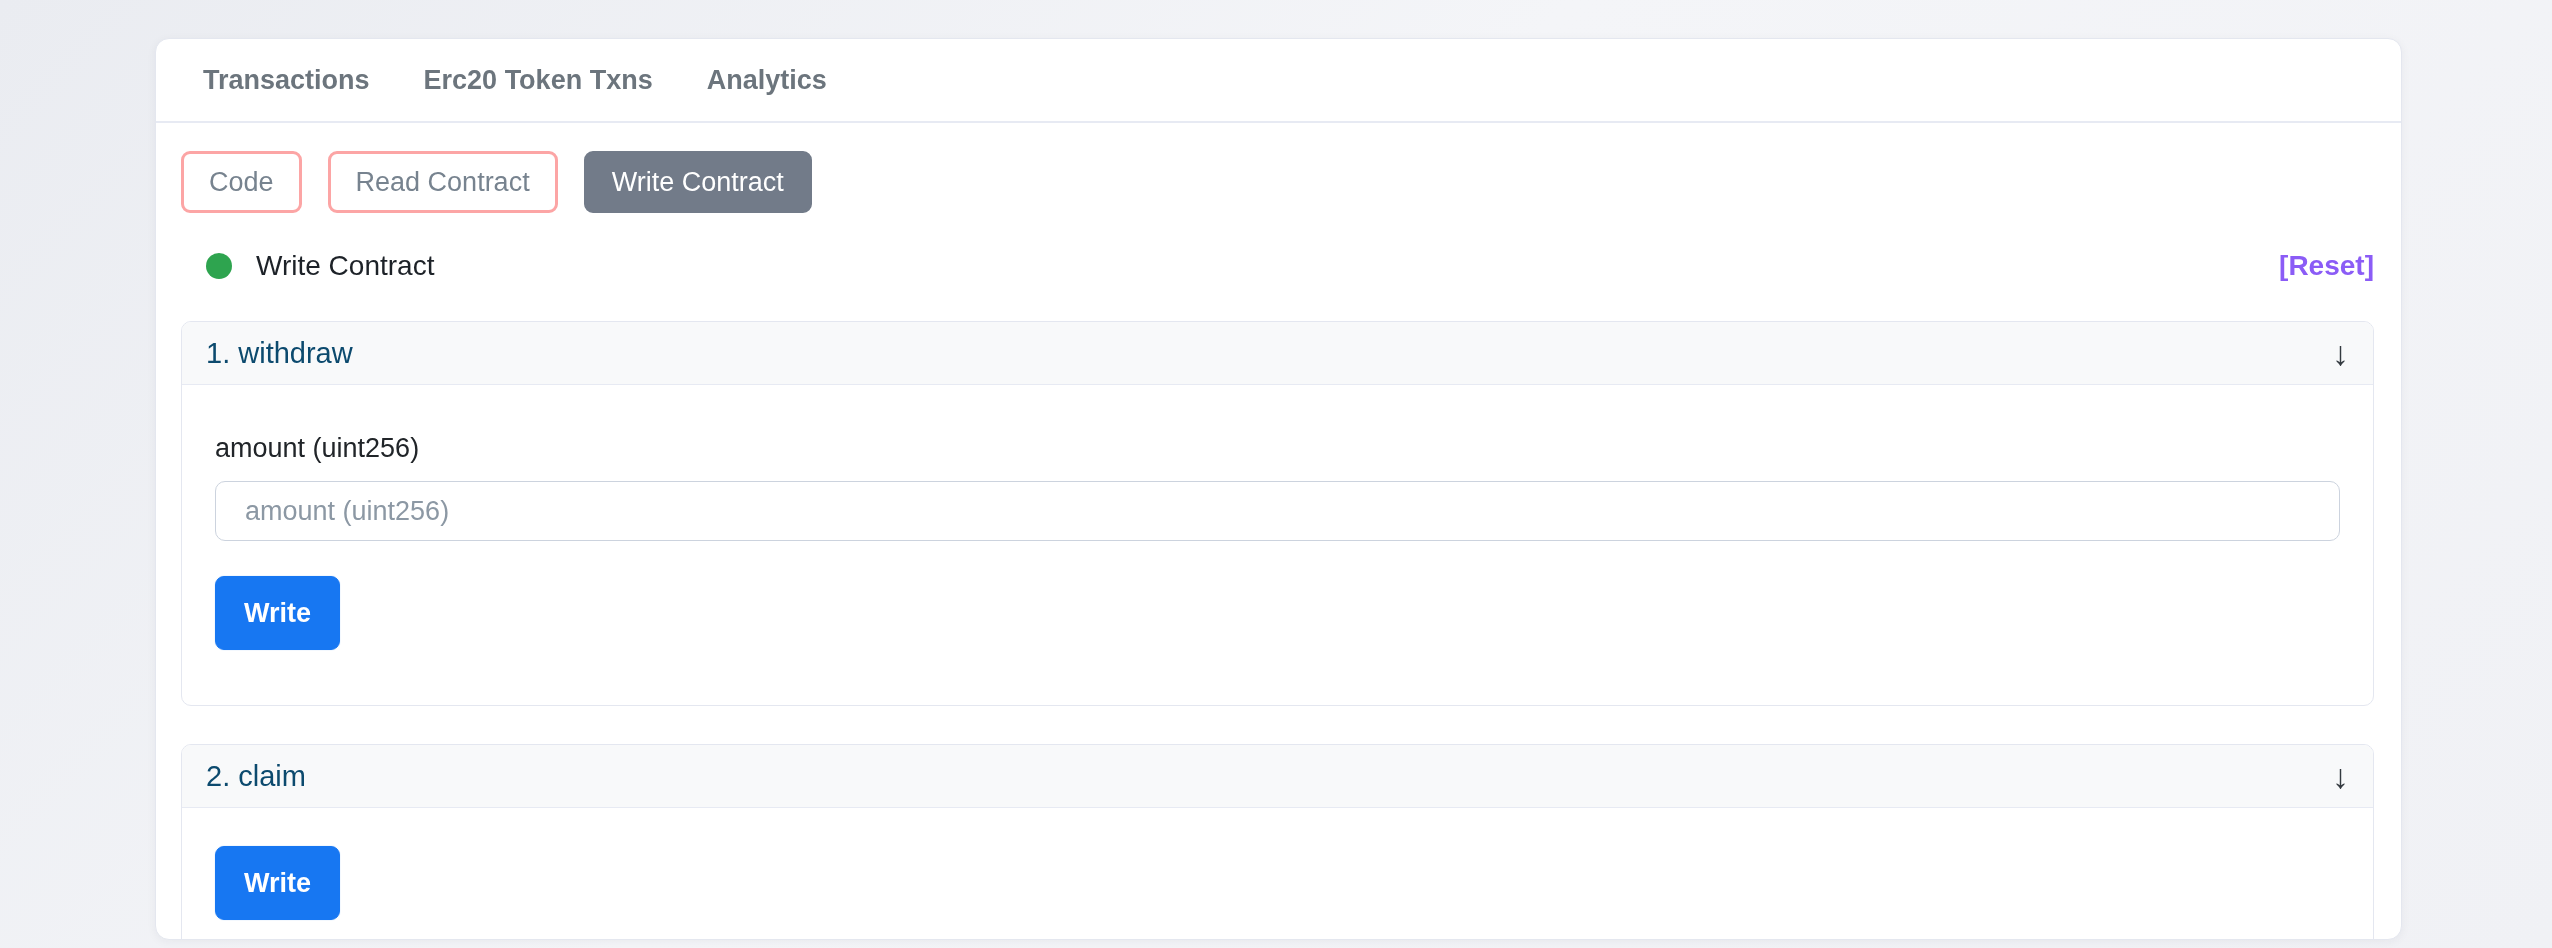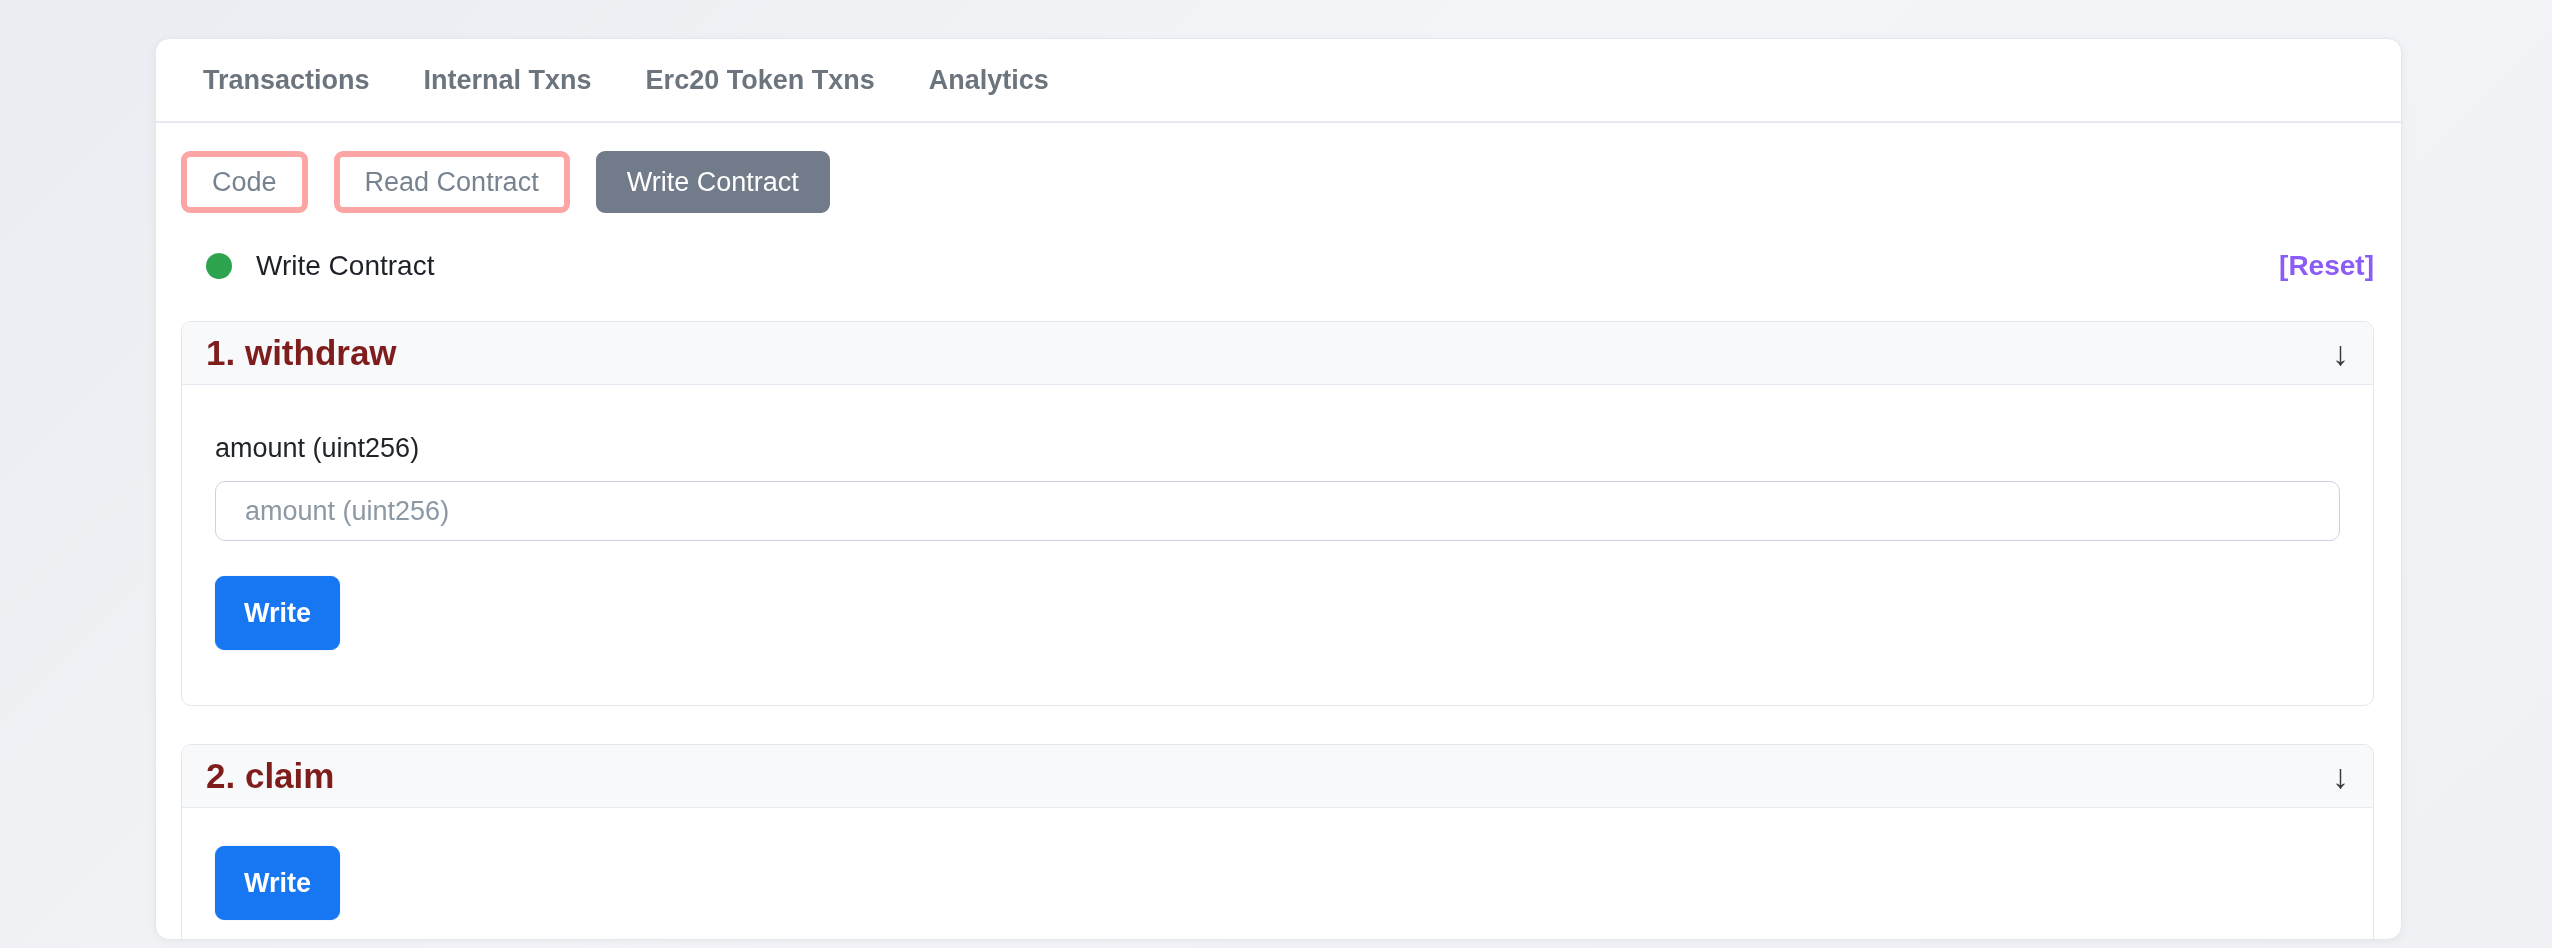--- a/index.html
+++ b/index.html
@@ -34,21 +34,21 @@
     display:inline-flex; align-items:center; justify-content:center;
     width:29px; height:29px; border-radius:50%; background:#2aa87e;
     color:#fff; font-size:17px; font-weight:700;
     margin-left:9px; position:relative; top:-12px;
   }
   
   .content { padding:0 27px 0 25px; }
   .subnav { display:flex; margin-top:28px; }
   .pill {
     height:62px; display:flex; align-items:center; padding:0 25px;
-    border:6px solid #fca5a5; border-radius:9px; background:#fff;
+    border:3px solid #fca5a5; border-radius:9px; background:#fff;
     font-size:27px; color:#77838f; margin-right:26px; cursor:pointer;
     white-space:nowrap;
   }
   .pill.active { background:#727b89; border-color:#727b89; color:#fff; }
   .section-head {
     display:flex; align-items:center; margin-top:36px; height:34px;
   }
   .dot {
     width:26px; height:26px; border-radius:50%; background:#2ea44f;
     margin-left:25px; margin-right:24px; flex:0 0 auto;
@@ -62,21 +62,21 @@
   
   .panel {
     border:1px solid #e4e7f0; border-radius:10px; margin-top:38px;
     background:#fff;
   }
   .panel-head {
     display:flex; align-items:center; height:63px; background:#f8f9fa;
     border-bottom:1px solid #e7eaf3; border-radius:9px 9px 0 0;
     padding:0 24px; cursor:pointer;
   }
-  .panel-title { font-size:35px; color:#7f1d1d;font-weight:bold; }
+  .panel-title { font-size:29px; color:#0c4a6e; }
   .collapse-arrow {
     margin-left:auto; font-size:34px; font-weight:700; color:#343a40;
     line-height:1; cursor:pointer;
   }
   .panel-body { padding:34px 33px 55px 33px; }
   .field-label { font-size:27px; color:#212529; margin-top:14px; }
   .text-input {
     display:block; width:100%; height:60px; margin-top:17px;
     border:1px solid #ccd3de; border-radius:10px; padding:0 29px;
     font-family:"Liberation Sans", sans-serif; font-size:27px; color:#212529;
@@ -94,23 +94,20 @@
   .panel-body.slim .btn-primary { margin-top:0; }
 </style>
 </head>
 <body>
 
 <div class="card">
 
   <div class="tabbar">
     <div class="tab">
       <span>Transactions</span>
-    </div>
-    <div class="tab">
-      <span>Internal Txns</span>
     </div>
     <div class="tab">
       <span>Erc20 Token Txns</span>
     </div>
     <div class="tab">
       <span>Analytics</span>
     </div>
   </div>
 
   <div class="content">

